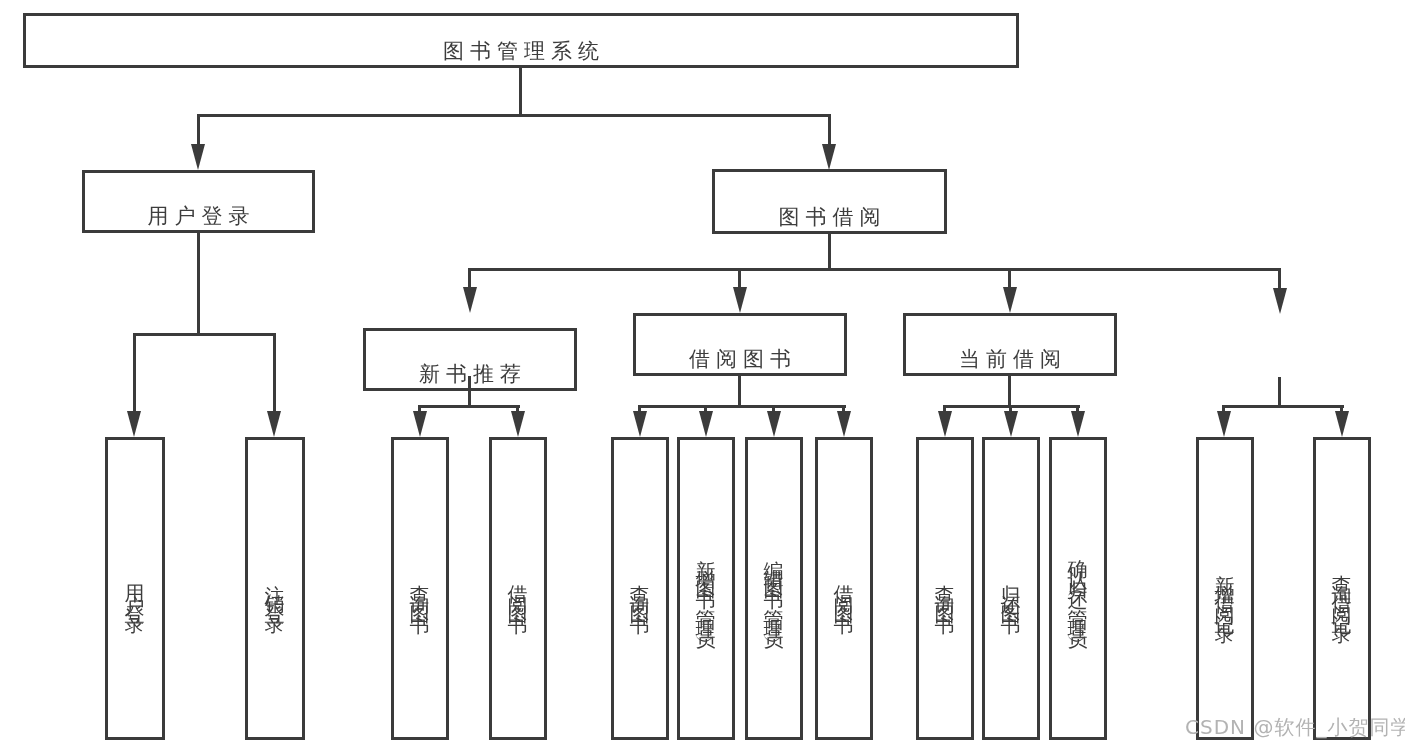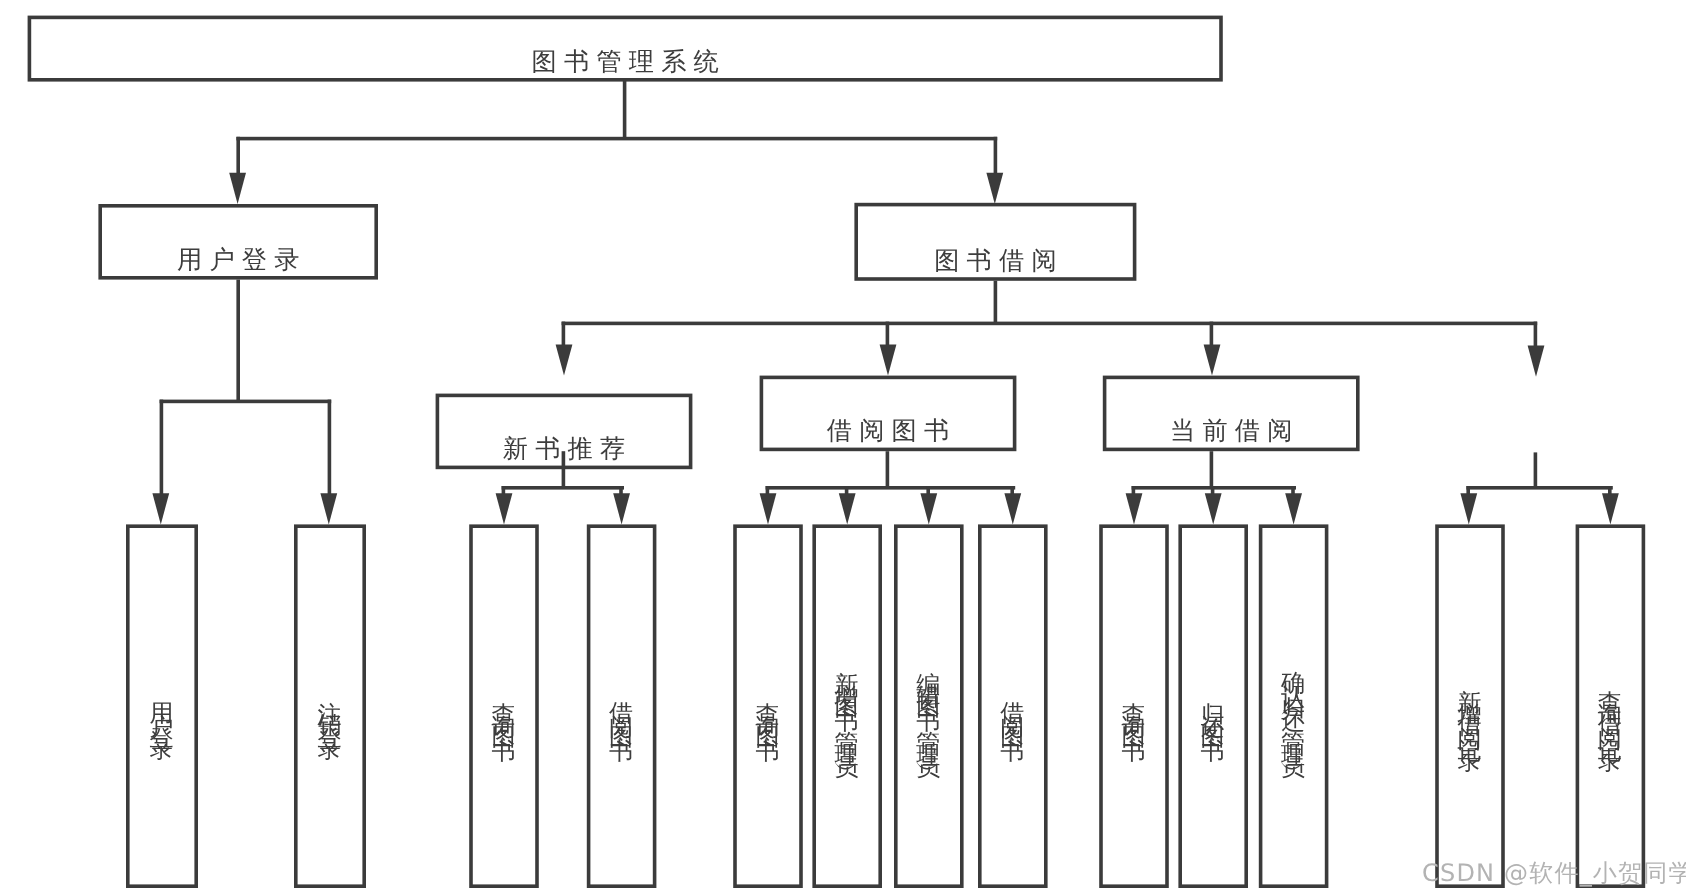--- a/index.html
+++ b/index.html
@@ -57,21 +57,21 @@
   </div>
 
   <div class="node" style="left:363px;top:328px;width:214px;height:63px;">
     <span class="lbl">新书推荐</span>
   </div>
 
   <div class="node" style="left:633px;top:313px;width:214px;height:63px;">
     <span class="lbl">借阅图书</span>
   </div>
 
-  <div class="node" style="left:903px;top:313px;width:214px;height:63px;margin-left:16px;">
+  <div class="node" style="left:903px;top:313px;width:214px;height:63px;">
     <span class="lbl">当前借阅</span>
   </div>
 
 
   <div class="leaf" style="left:105px;width:60px;">
     <span class="lbl">用户登录</span>
   </div>
   <div class="leaf" style="left:245px;width:60px;">
     <span class="lbl">注销登录</span>
   </div>

